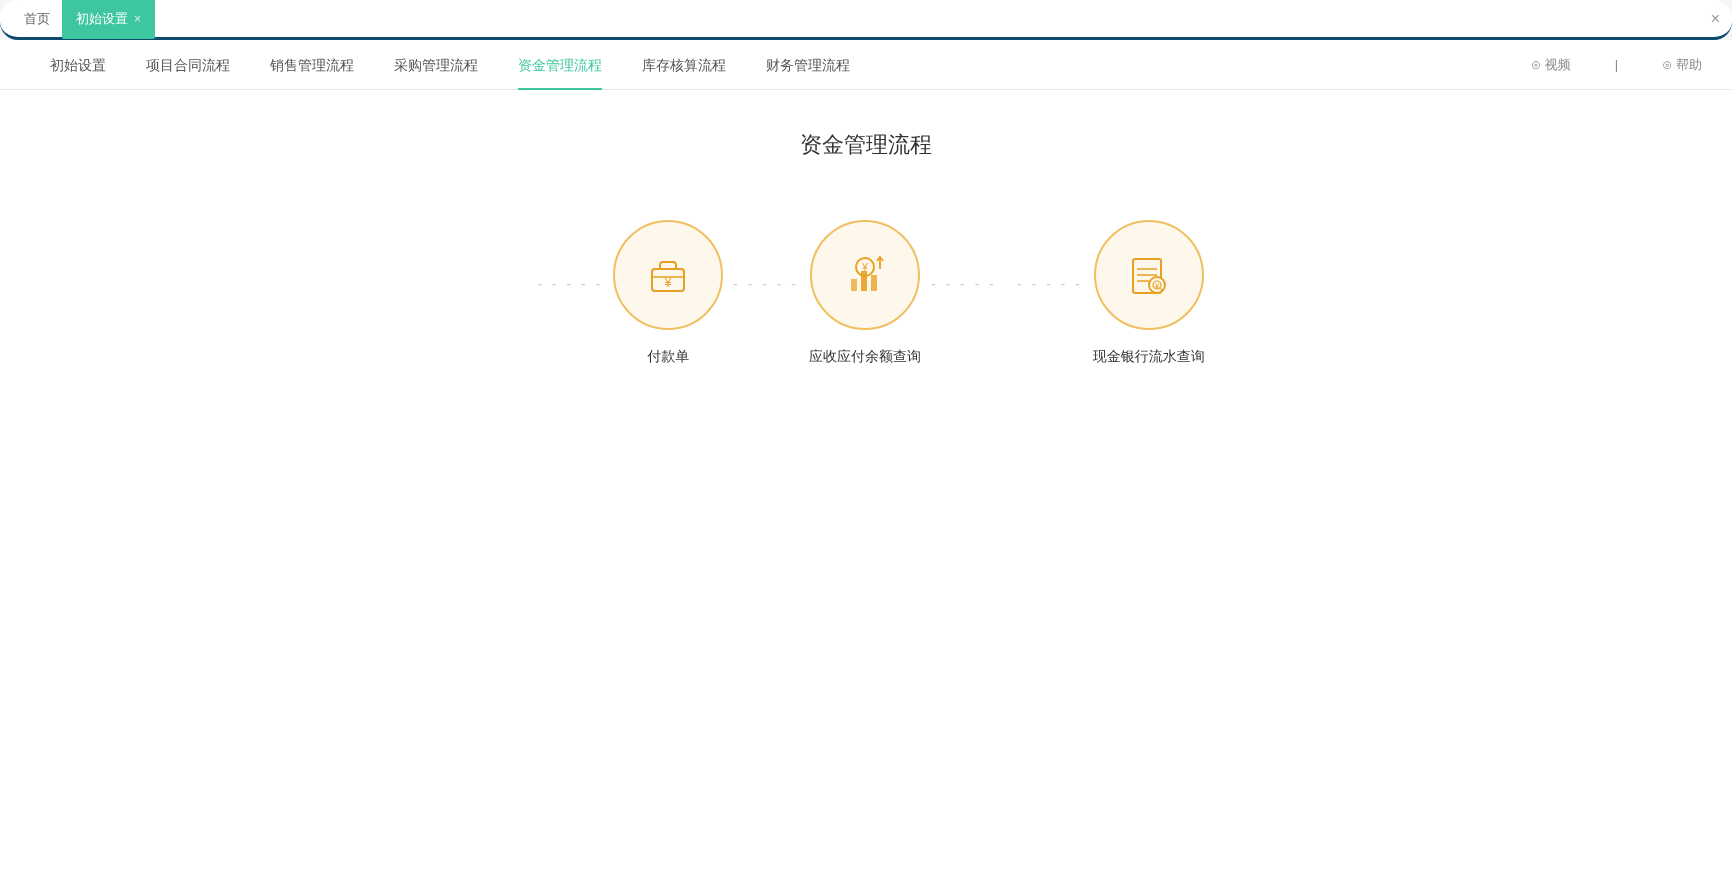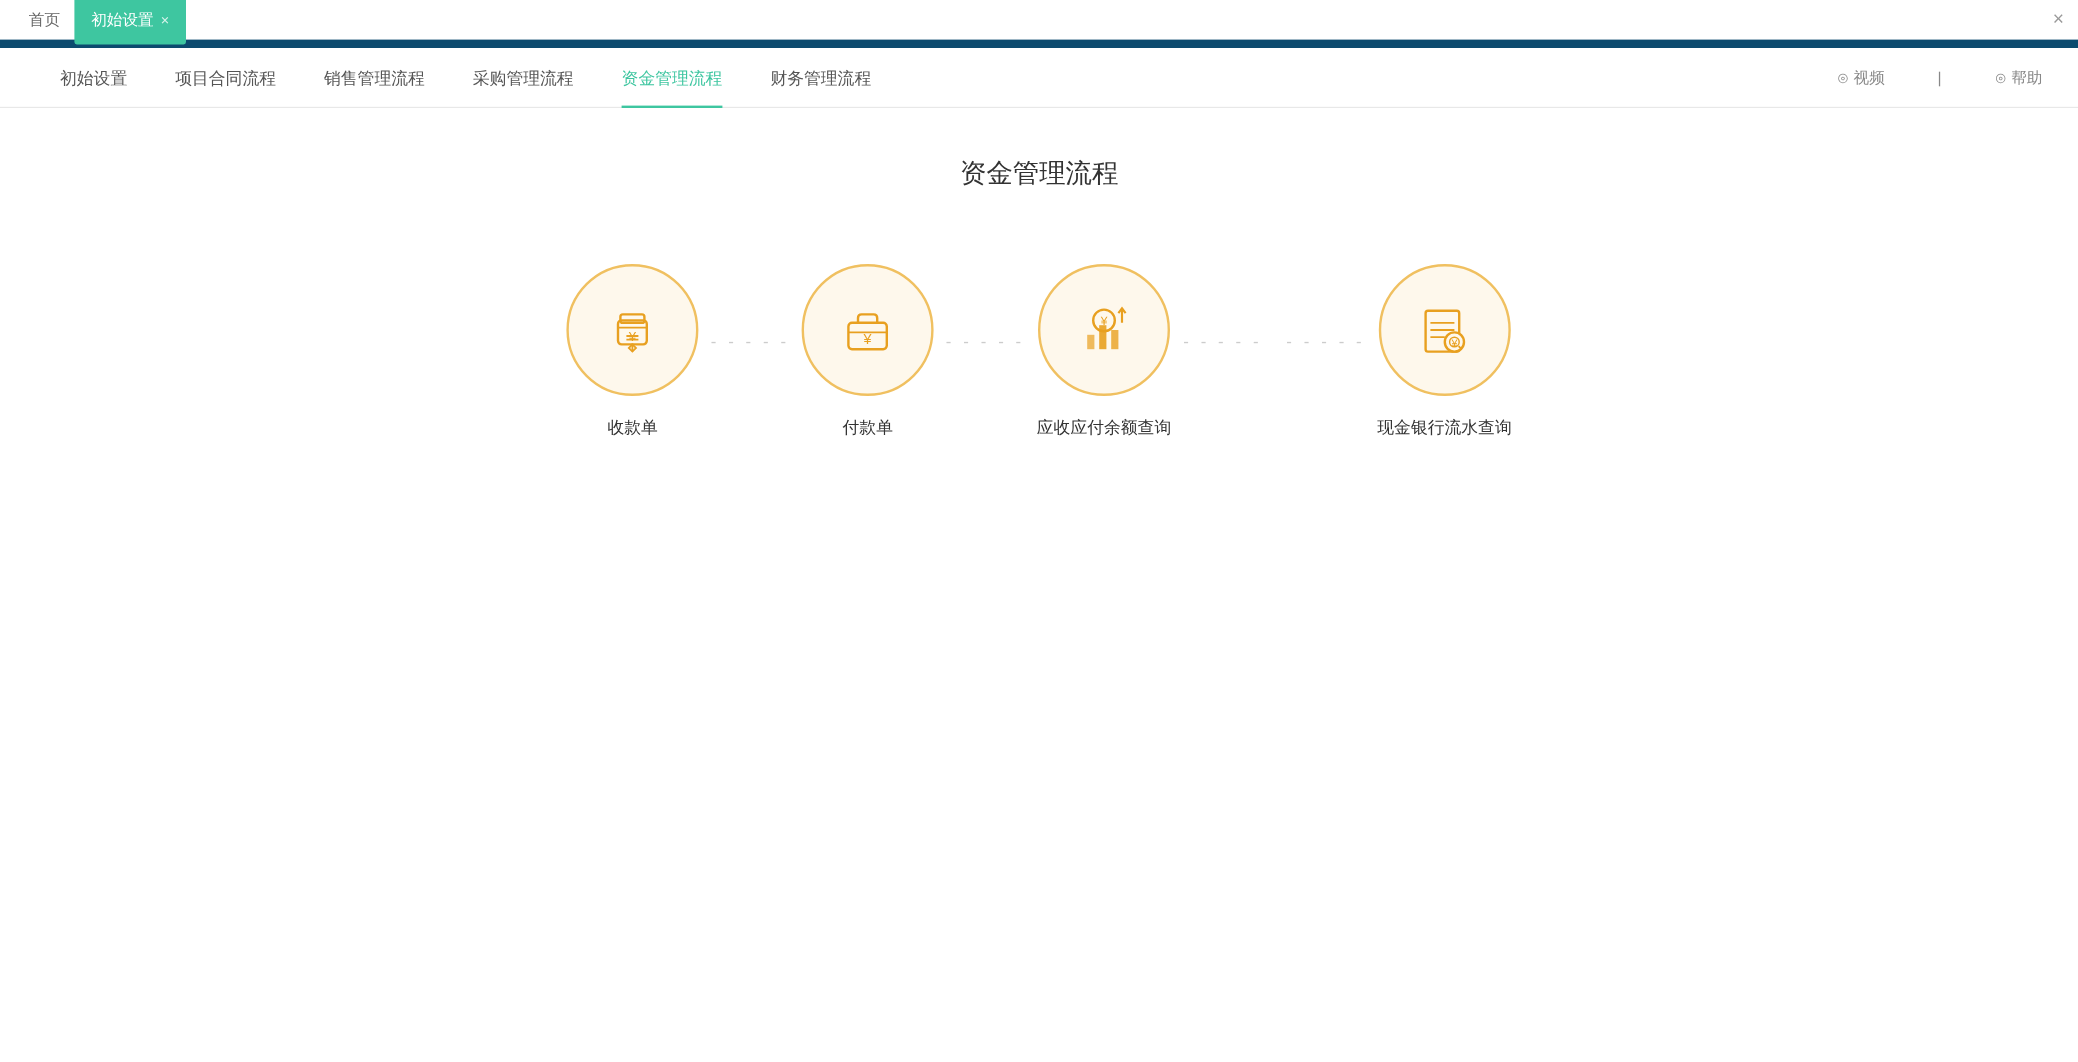--- a/index.html
+++ b/index.html
@@ -8,23 +8,24 @@
       background: #f5f5f5;
       width: 1732px;
       min-height: 885px;
     }
 
     
     .top-bar {
       display: flex;
       align-items: center;
       background: #fff;
-      border-bottom: 7px solid #0c4a6e;
+      border-bottom: 3px solid #0c4a6e;
       height: 40px;
       padding: 0 12px;
+      border-radius: 18px;
     }
     .home-tab {
       font-size: 13px;
       color: #666;
       padding: 0 12px;
       height: 40px;
       line-height: 40px;
       cursor: pointer;
     }
     .active-tab {
@@ -176,50 +177,34 @@
 </div>
 
 <div class="main-area">
 
   <div class="nav-bar">
     <div class="nav-item">初始设置</div>
     <div class="nav-item">项目合同流程</div>
     <div class="nav-item">销售管理流程</div>
     <div class="nav-item">采购管理流程</div>
     <div class="nav-item active">资金管理流程</div>
+    <div class="nav-item">库存核算流程</div>
     <div class="nav-item">财务管理流程</div>
     <div class="nav-bar-right">
       <span>⊙ 视频</span>
       <span>|</span>
       <span>⊙ 帮助</span>
     </div>
   </div>
 
   <div class="page-content">
     <div class="page-title">资金管理流程</div>
 
     <div class="flow-container">
 
-      <div class="flow-item">
-        <div class="flow-icon-circle">
-          <svg viewBox="0 0 52 52" xmlns="http://www.w3.org/2000/svg">
-
-            <rect x="14" y="18" width="24" height="20" rx="3" fill="none" stroke="#e8a020" stroke-width="2"></rect>
-            <rect x="16" y="13" width="20" height="7" rx="2" fill="none" stroke="#e8a020" stroke-width="2"></rect>
-            <line x1="14" y1="24" x2="38" y2="24" stroke="#e8a020" stroke-width="1.5"></line>
-            <text x="26" y="35" text-anchor="middle" font-size="11" fill="#e8a020" font-family="sans-serif">¥</text>
-            <line x1="21" y1="31" x2="31" y2="31" stroke="#e8a020" stroke-width="1.5"></line>
-            <line x1="21" y1="34" x2="31" y2="34" stroke="#e8a020" stroke-width="1.5"></line>
-
-            <polyline points="26,38 23,41 26,44 29,41 26,38" fill="none" stroke="#e8a020" stroke-width="1.5"></polyline>
-            <line x1="26" y1="37" x2="26" y2="44" stroke="#e8a020" stroke-width="1.5"></line>
-          </svg>
-        </div>
-        <div class="flow-label">收款单</div>
-      </div>
 
       <div class="flow-connector">
         <span class="dots">- - - - -</span>
       </div>
 
       <div class="flow-item">
         <div class="flow-icon-circle">
           <svg viewBox="0 0 52 52" xmlns="http://www.w3.org/2000/svg">
 
             <rect x="10" y="20" width="32" height="22" rx="3" fill="none" stroke="#e8a020" stroke-width="2"></rect>

